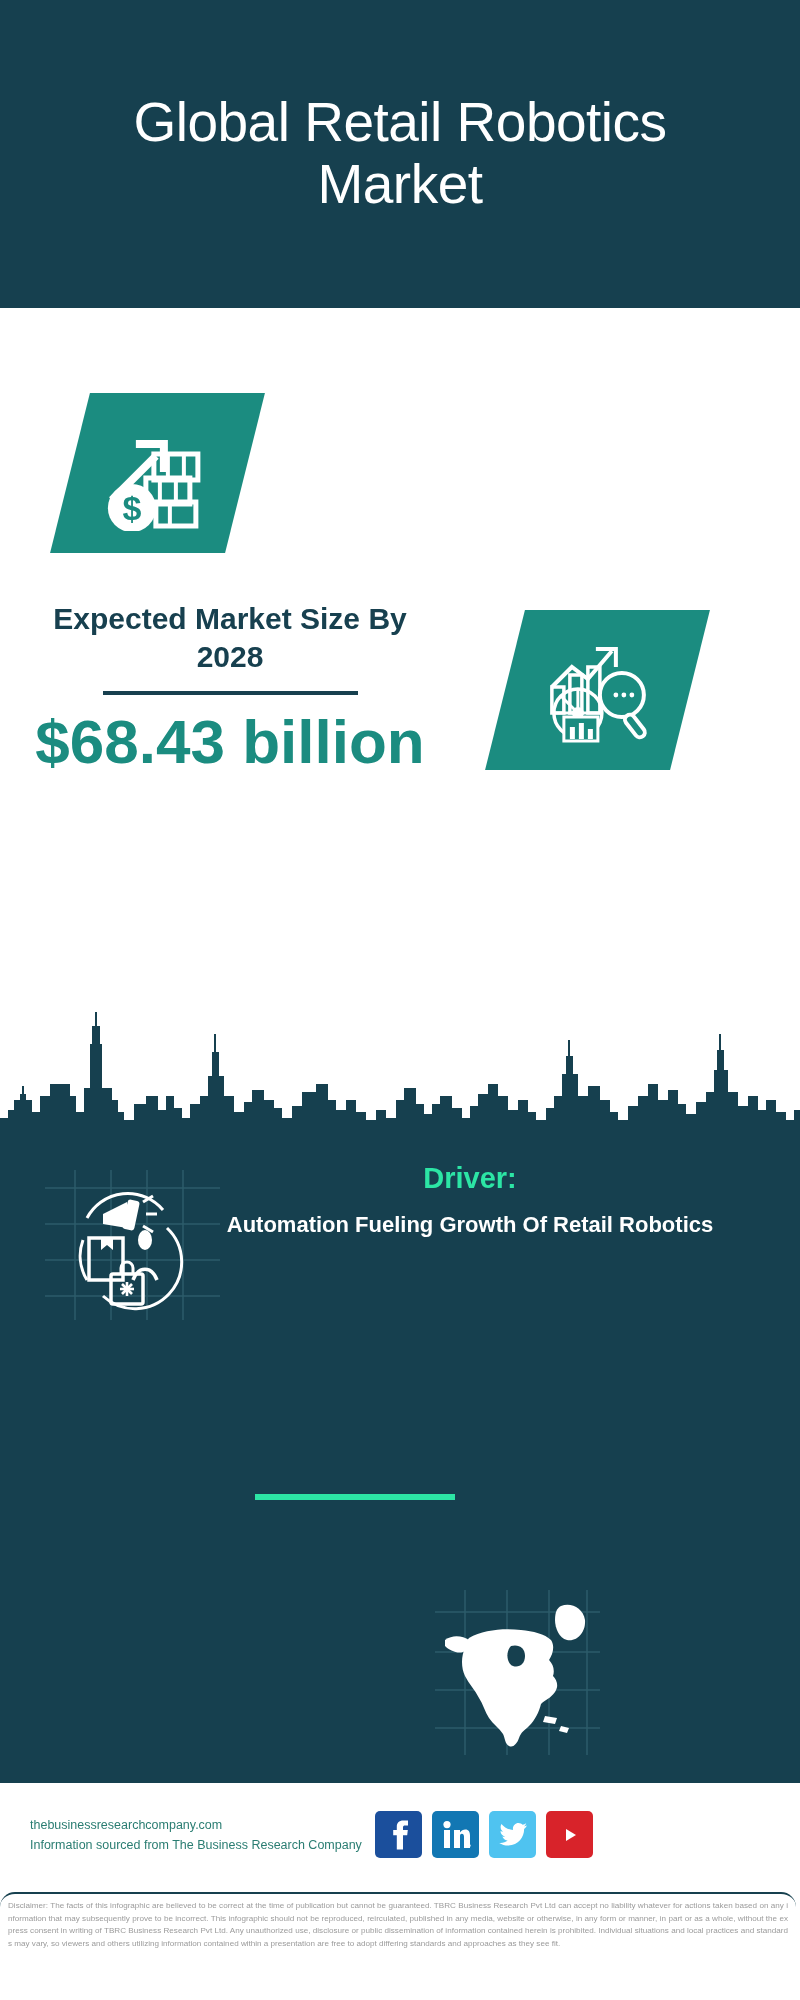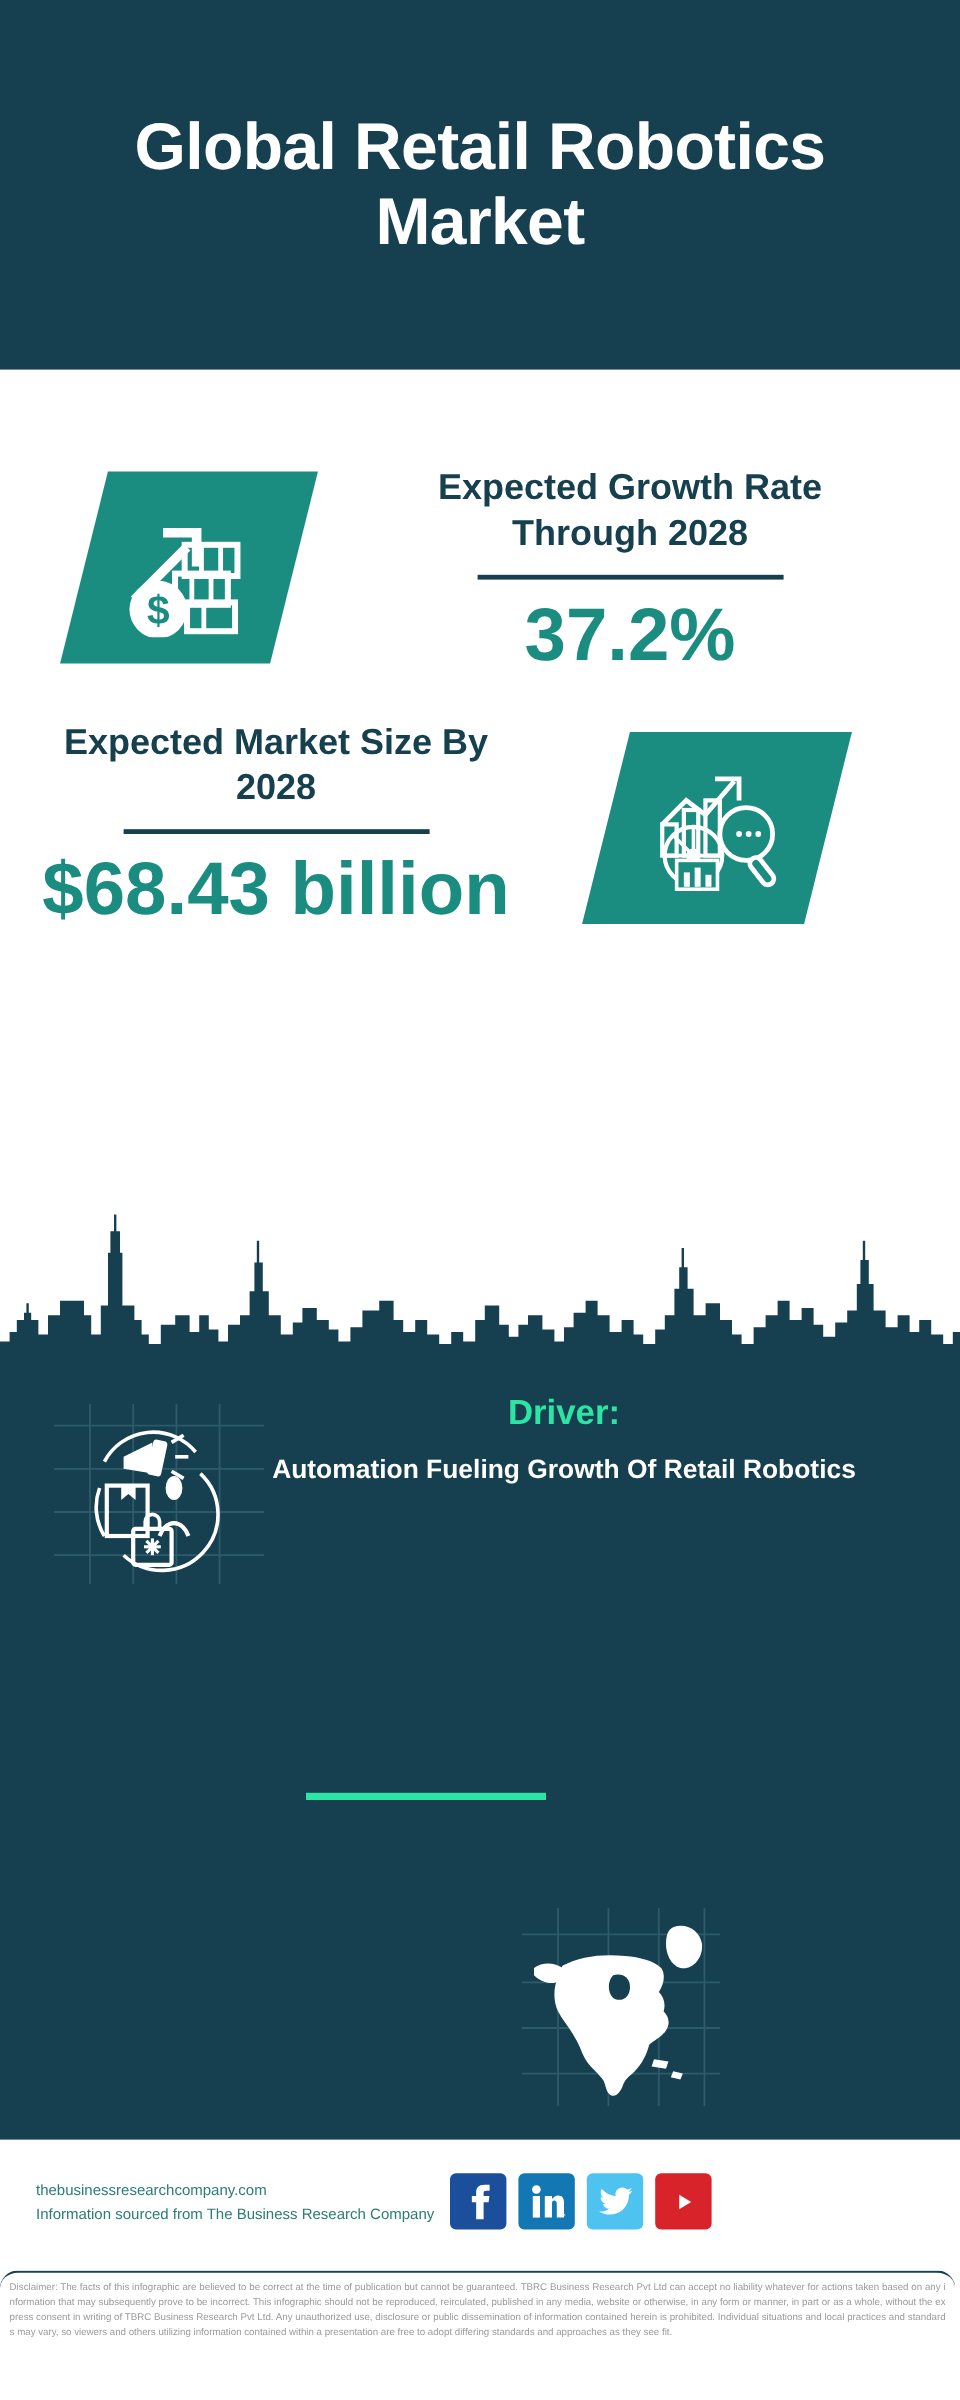--- a/index.html
+++ b/index.html
@@ -13,21 +13,21 @@
 
   
   .header {
     position:absolute; left:0; top:0; width:800px; height:308px;
     background:#16404f;
     display:flex; align-items:center; justify-content:center;
   }
   .header-title {
     color:#ffffff;
     font-size:55px;
-    font-weight:bold;
+    font-weight:normal;
     line-height:1.12;
     text-align:center;
     letter-spacing:-0.5px;
     max-width:640px;
   }
 
   
   .stat1 {
     position:absolute; left:0; top:308px; width:800px; height:272px;
   }
@@ -177,25 +177,20 @@
         <line x1="86" y1="38" x2="86" y2="64" stroke="#ffffff" stroke-width="4"></line>
         <rect x="48" y="62" width="44" height="26" fill="none" stroke="#ffffff" stroke-width="5"></rect>
         <line x1="62" y1="62" x2="62" y2="88" stroke="#ffffff" stroke-width="4"></line>
         <line x1="78" y1="62" x2="78" y2="88" stroke="#ffffff" stroke-width="4"></line>
         <rect x="58" y="86" width="40" height="24" fill="none" stroke="#ffffff" stroke-width="5"></rect>
         <line x1="72" y1="86" x2="72" y2="110" stroke="#ffffff" stroke-width="4"></line>
 
         <circle cx="34" cy="92" r="24" fill="#ffffff"></circle>
         <text x="34" y="104" font-family="'Liberation Sans',sans-serif" font-size="34" font-weight="bold" fill="#1b8c80" text-anchor="middle">$</text>
       </svg>
-    </div>
-    <div class="stat1-text">
-      <div class="stat-label">Expected Growth Rate Through 2028</div>
-      <div class="rule-dark"></div>
-      <div class="stat-value">37.2%</div>
     </div>
   </div>
 
   <div class="stat2">
     <div class="stat2-text">
       <div class="stat-label">Expected Market Size By 2028</div>
       <div class="rule-dark"></div>
       <div class="stat-value">$68.43 billion</div>
     </div>
     <div class="para-badge badge2">

